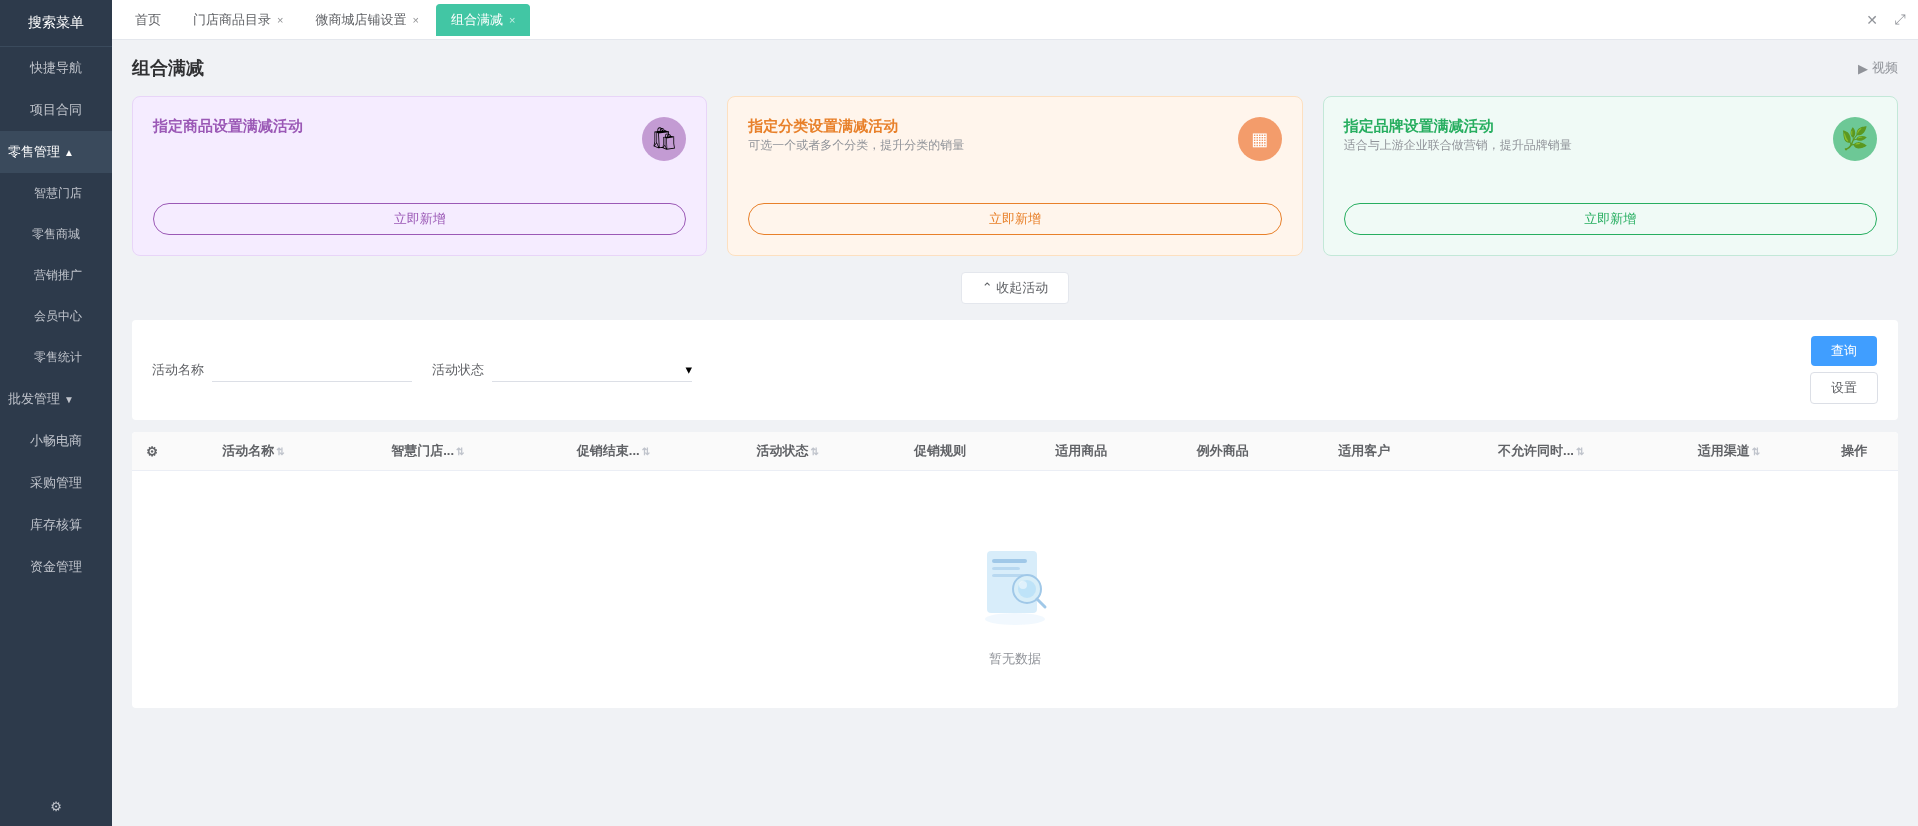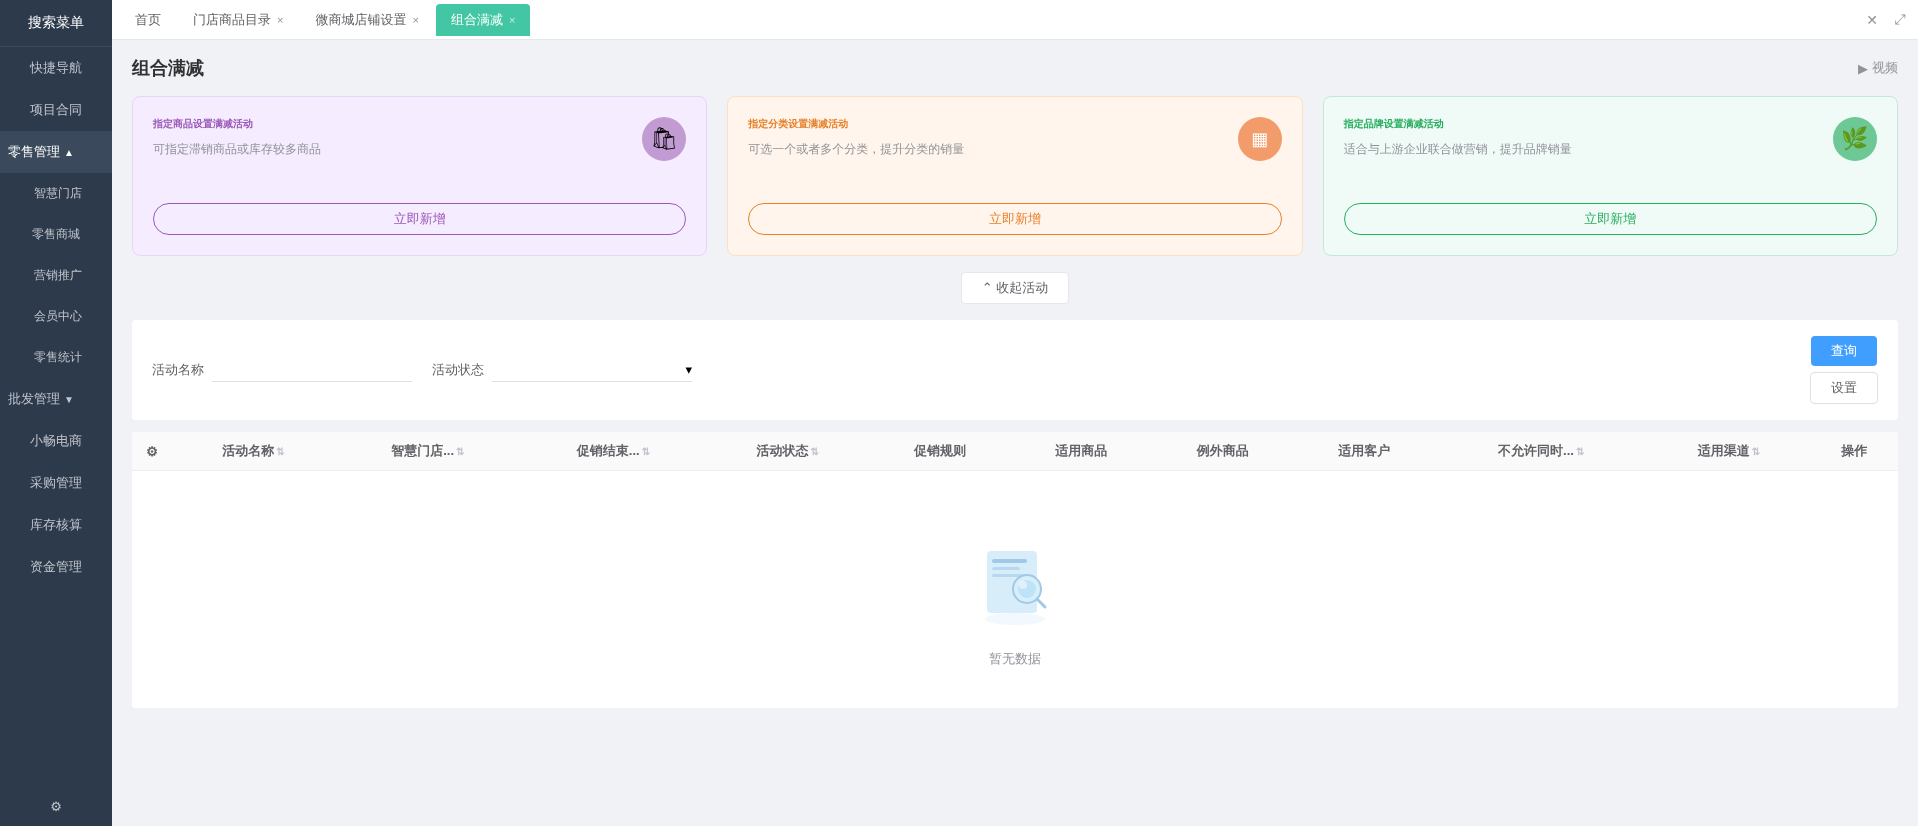--- a/index.html
+++ b/index.html
@@ -153,23 +153,23 @@
       min-height: 160px;
       display: flex;
       flex-direction: column;
       justify-content: space-between;
     }
     .card-purple { background: #f5ecff; border: 1px solid #e8d5f8; }
     .card-orange { background: #fff5ec; border: 1px solid #fde0c0; }
     .card-green { background: #f0faf6; border: 1px solid #c3e8d8; }
 
     .card-title {
-      font-size: 10px;
+      font-size: 15px;
       font-weight: 600;
-      margin-bottom: 9px;
+      margin-bottom: 0;
     }
     .card-purple .card-title { color: #9b59b6; }
     .card-orange .card-title { color: #e8802a; }
     .card-green .card-title { color: #27ae60; }
 
     .card-desc {
       font-size: 12px;
       color: #909399;
       margin-bottom: 16px;
       line-height: 1.5;
@@ -412,21 +412,20 @@
         <span>视频</span>
       </div>
     </div>
 
     <div class="activity-cards">
 
       <div class="activity-card card-purple">
         <div>
           <div class="card-title">指定商品设置满减活动</div>
           <div class="card-icon">🛍</div>
-          <div class="card-desc">可指定滞销商品或库存较多商品</div>
         </div>
         <button class="card-btn">立即新增</button>
       </div>
 
       <div class="activity-card card-orange">
         <div>
           <div class="card-title">指定分类设置满减活动</div>
           <div class="card-icon" style="color:#fff; font-size:18px;">▦</div>
           <div class="card-desc">可选一个或者多个分类，提升分类的销量</div>
         </div>

